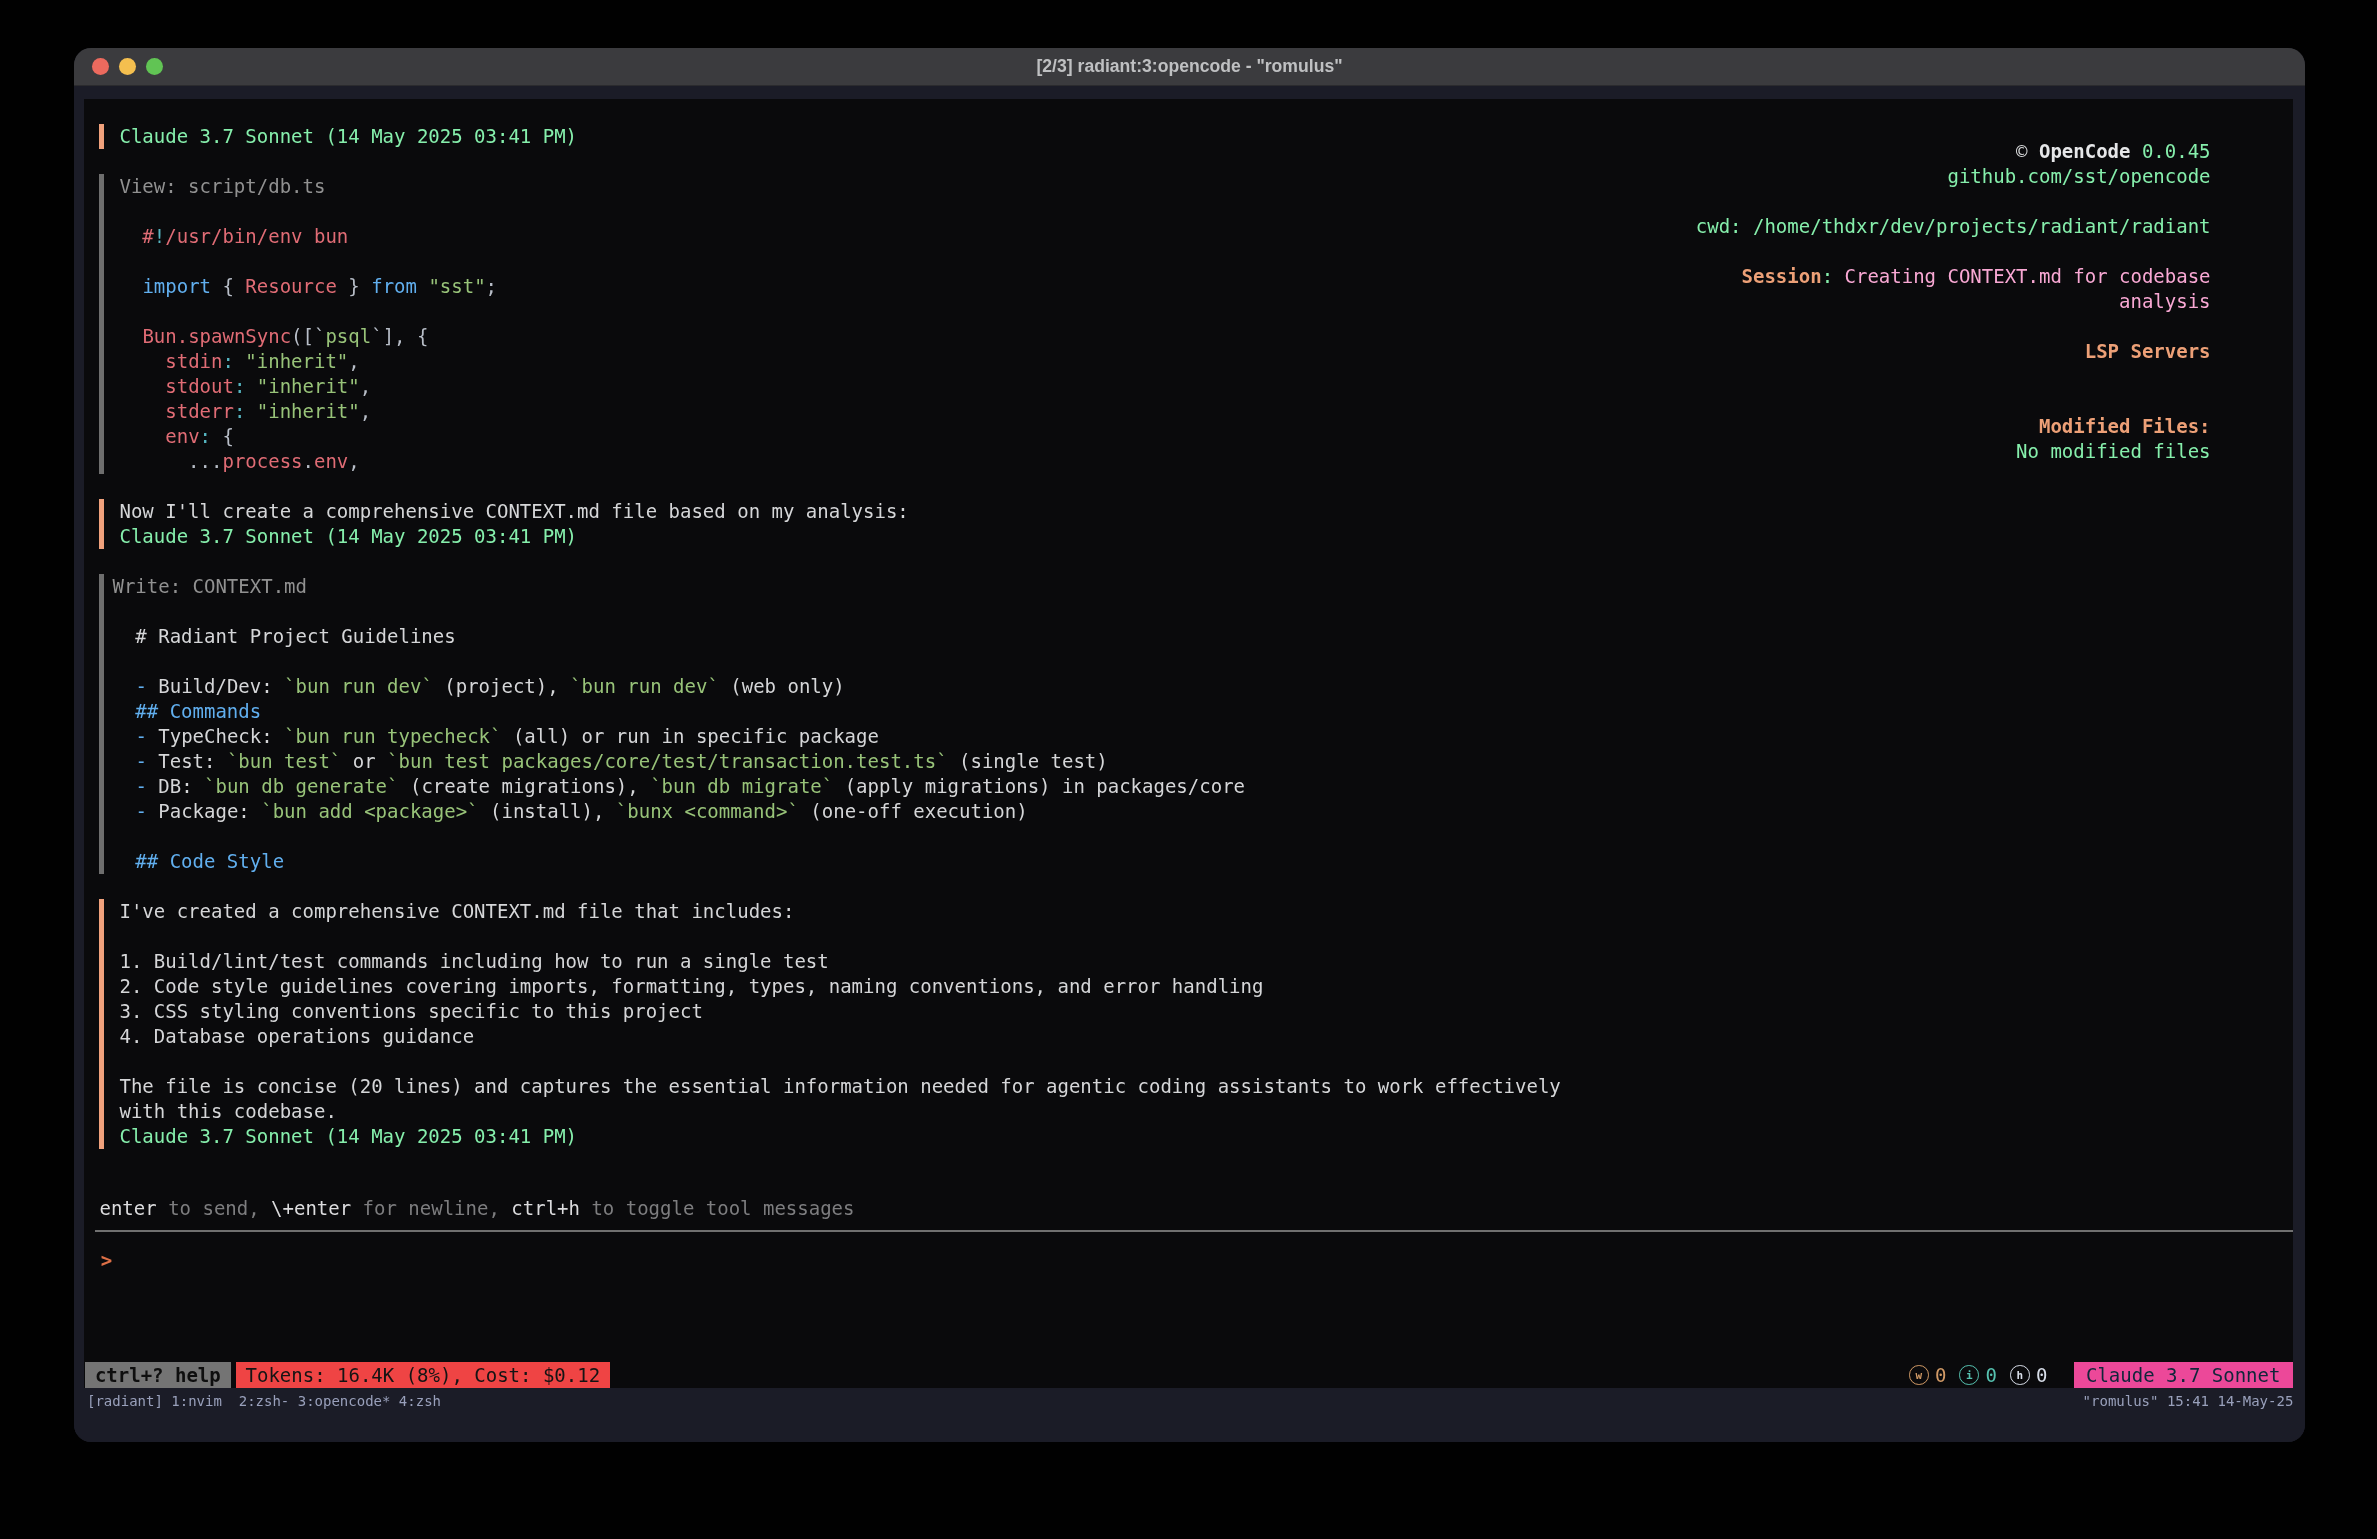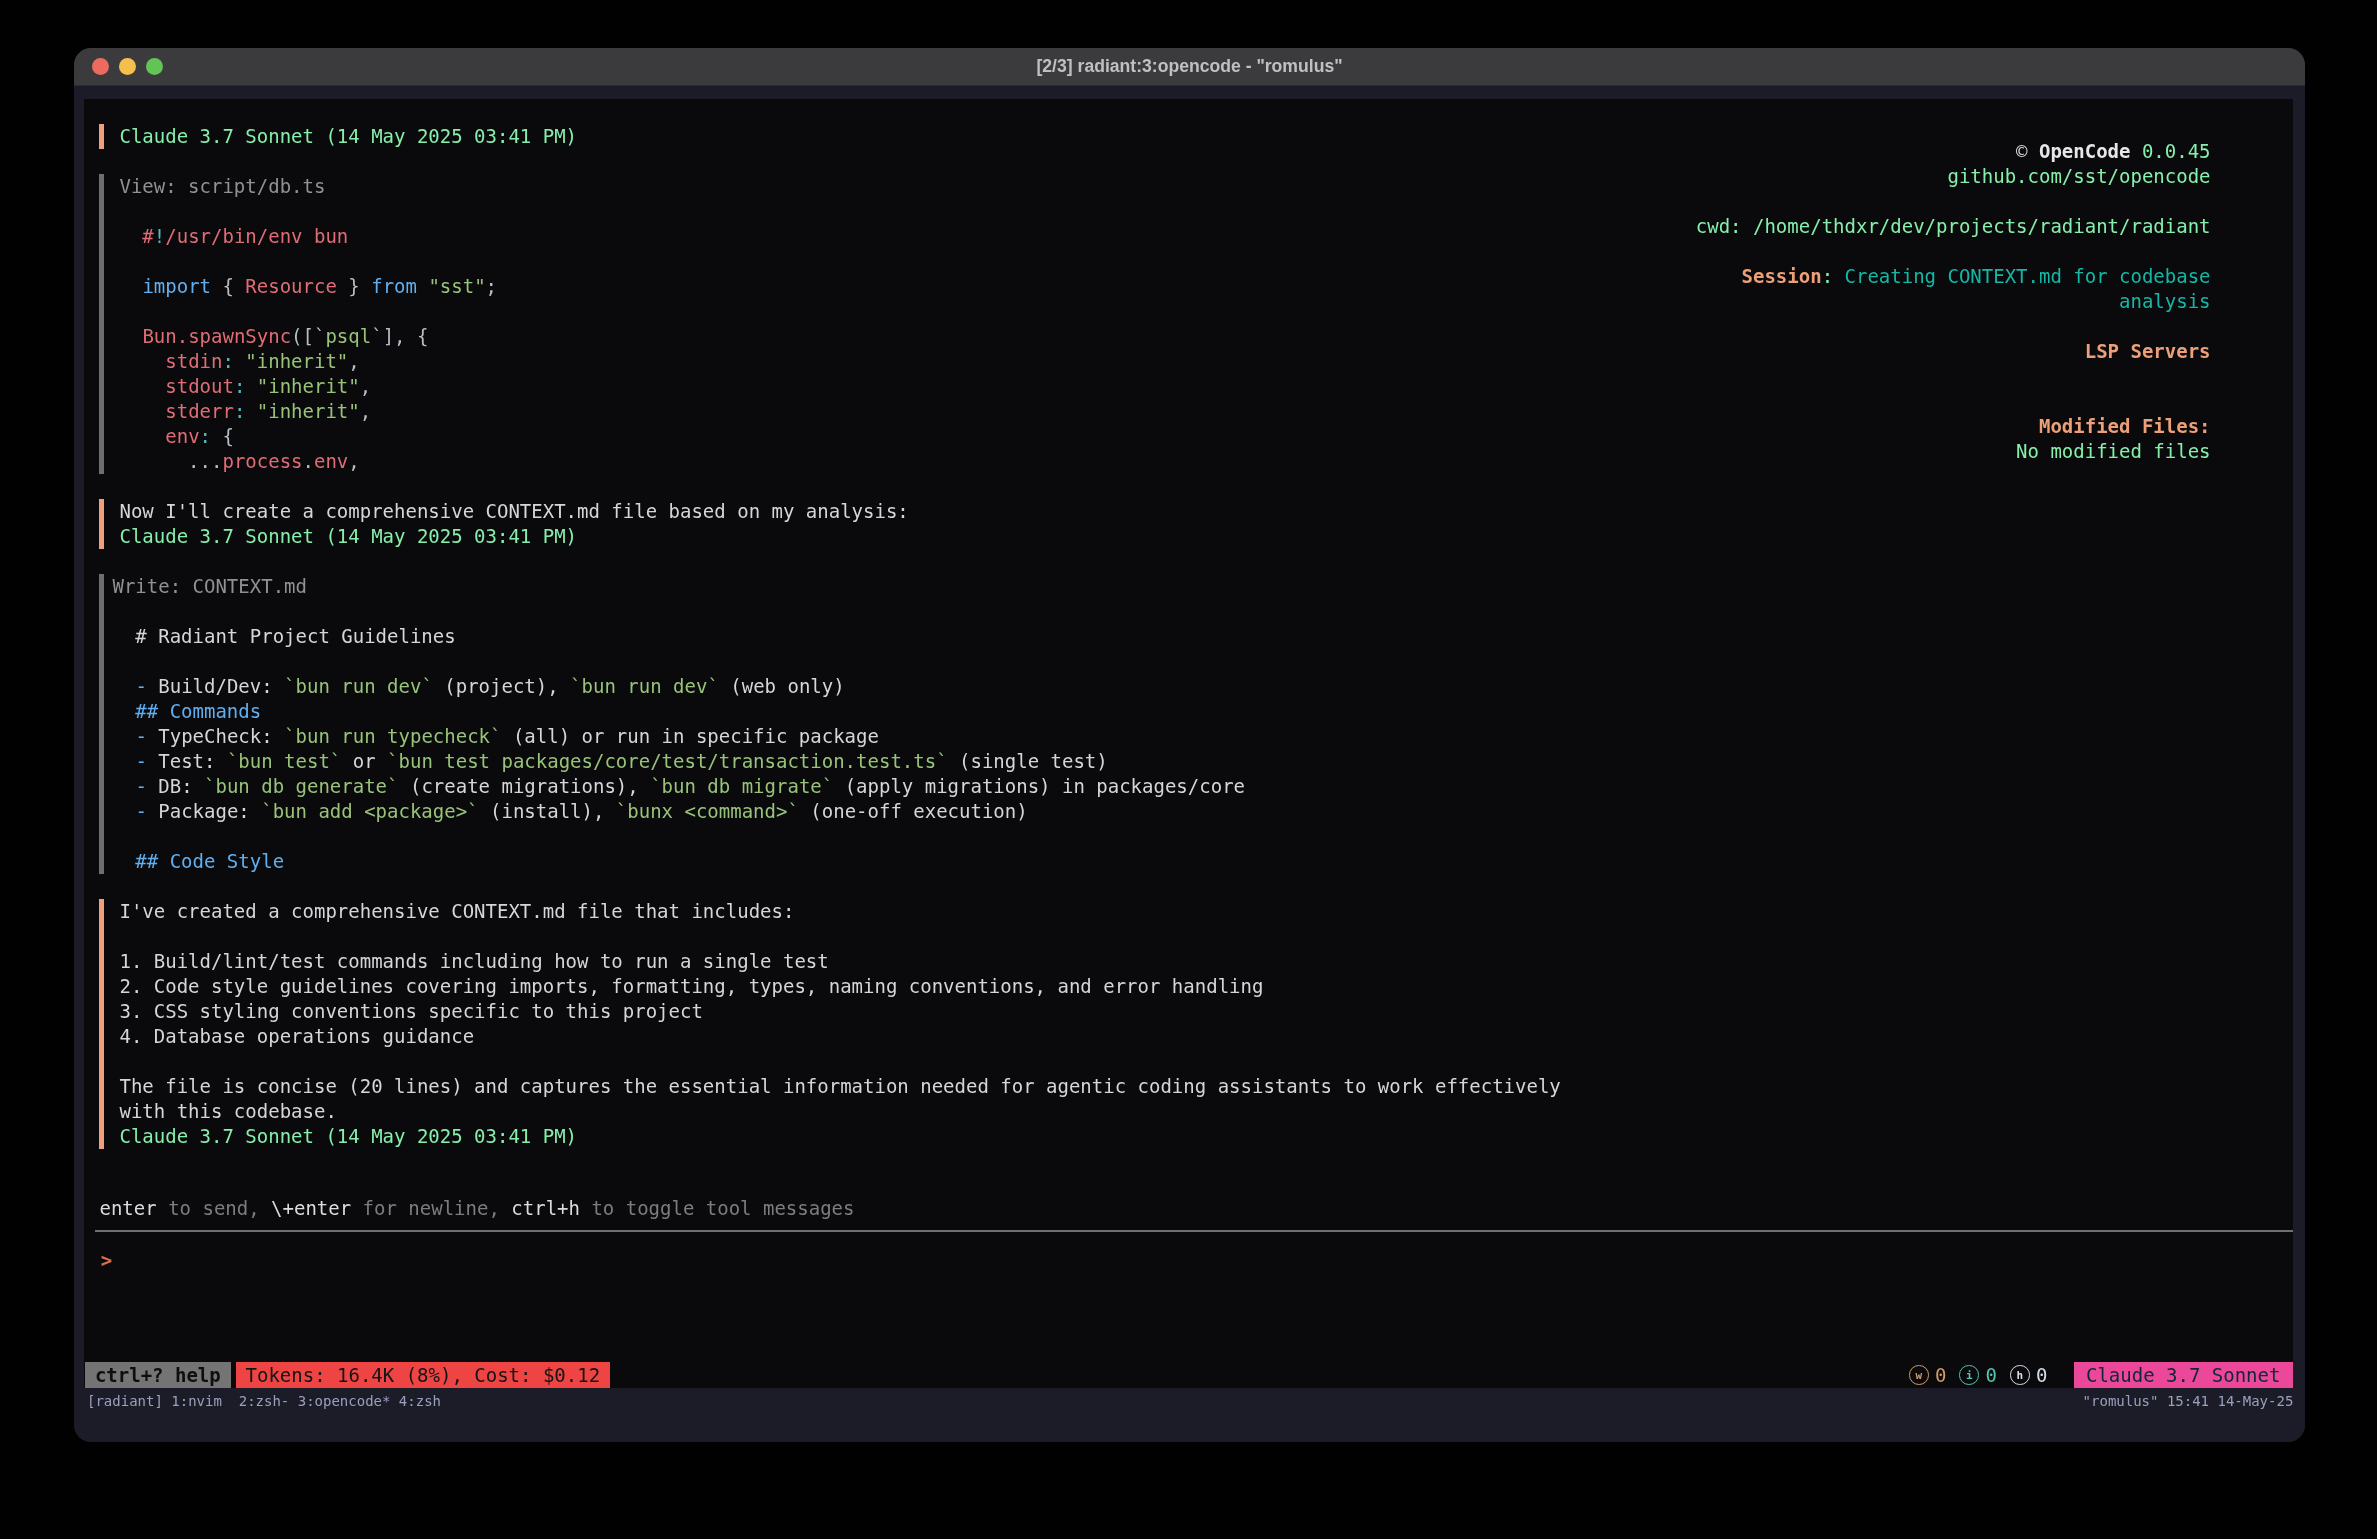--- a/index.html
+++ b/index.html
@@ -46,21 +46,21 @@
             padding:0 11.7px 0 13px;color:#99a0bb;white-space:pre;
             font-family:"DejaVu Sans Mono",monospace;font-size:14px;}
 
   
   .sg-red{color:#e06c75;}
   .sg-blue{color:#61afef;}
   .sg-green{color:#98c379;}
   .sg-cyan{color:#56b6c2;}
   .sg-punct{color:#b8bec8;}
   .sg-white{color:#d5d6d8;}
-  .sg-bright{color:#14b8a6;}
+  .sg-bright{color:#f9a8d4;}
   .sg-dim{color:#86efac;margin-top:47px;}
   .sg-label{color:#919191;}
   .sg-white-bold{color:#e6e7e9;font-weight:bold;}
   .sg-orange-bold{color:#eda077;font-weight:bold;}
   .sg-key{color:#dcdcde;font-weight:normal;}
   .sg-hintdim{color:#7d7d7f;}
 </style>
 </head>
 <body>
 

